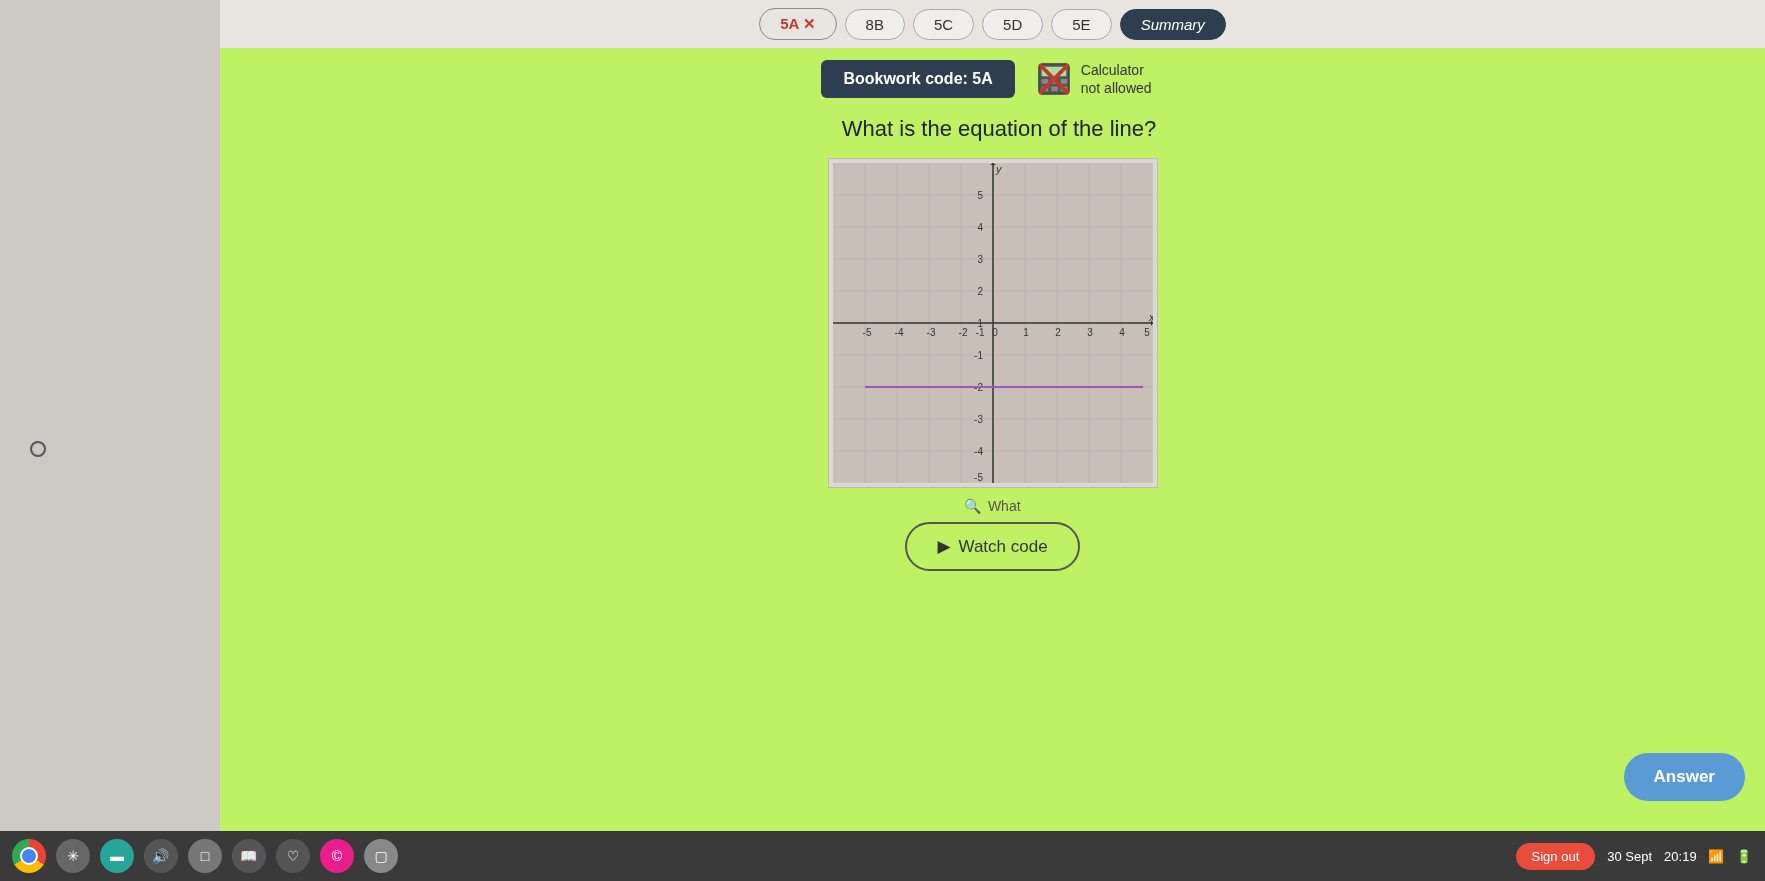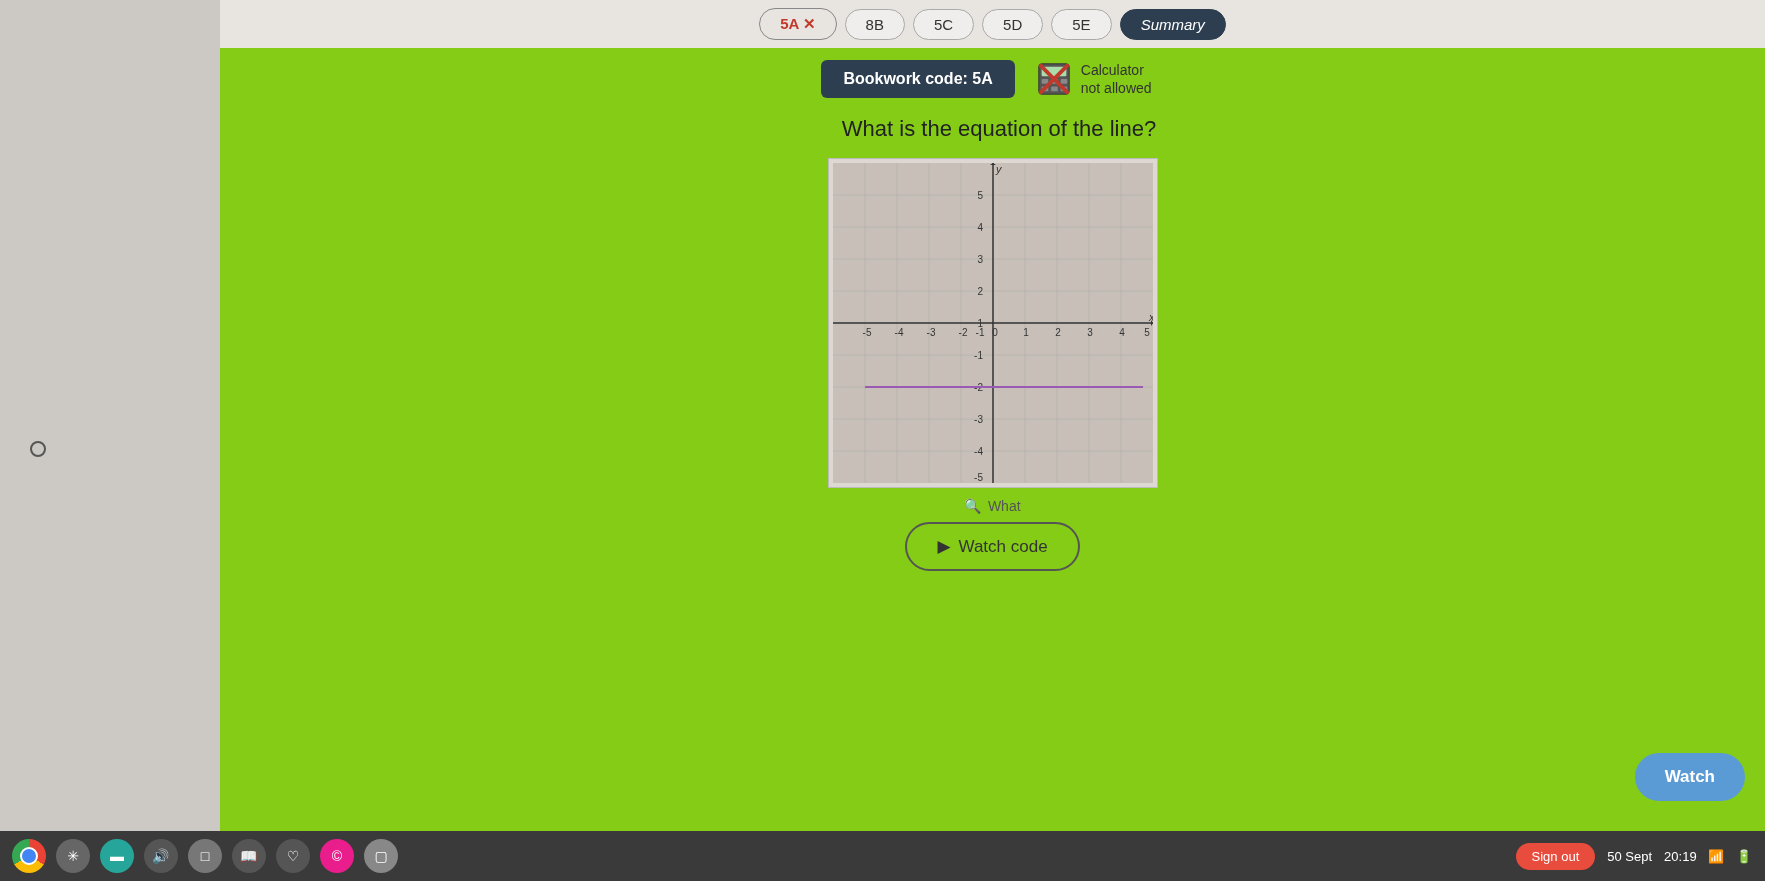--- a/index.html
+++ b/index.html
@@ -13,21 +13,21 @@
       position: relative;
     }
 
     
     .main-content {
       position: absolute;
       top: 0;
       left: 220px;
       right: 0;
       bottom: 50px;
-      background: #84cc16;
+      background: #bef264;
       display: flex;
       flex-direction: column;
       align-items: center;
     }
 
     
     .tab-bar {
       display: flex;
       gap: 8px;
       padding: 8px 0;
@@ -377,37 +377,37 @@
     <span>What</span>
   </div>
 
   <button class="watch-video-btn">
     <span>▶</span>
     <span>Watch code</span>
   </button>
 
 </div>
 
-<button class="answer-btn">Watch</button>
+<button class="answer-btn">Answer</button>
 
 <div class="taskbar">
 
   <div class="taskbar-icon chrome-icon"></div>
 
   <div class="taskbar-icon" style="background:#666; color:white; font-size:14px;">✳</div>
   <div class="taskbar-icon" style="background:#26a69a; color:white; font-size:14px;">▬</div>
   <div class="taskbar-icon" style="background:#555; color:white; font-size:14px;">🔊</div>
   <div class="taskbar-icon" style="background:#777; color:white; font-size:14px;">□</div>
   <div class="taskbar-icon" style="background:#555; color:white; font-size:14px;">📖</div>
   <div class="taskbar-icon" style="background:#555; color:white; font-size:14px;">♡</div>
   <div class="taskbar-icon" style="background:#e91e8c; color:white; font-size:14px; border-radius:50%;">©</div>
   <div class="taskbar-icon" style="background:#888; color:white; font-size:14px;">▢</div>
 
   <div class="taskbar-spacer"></div>
 
   <div class="taskbar-right">
     <button class="sign-out-btn">Sign out</button>
-    <span>50 Sept</span>
+    <span>30 Sept</span>
     <span>20:19</span>
     <span>📶</span>
     <span>🔋</span>
   </div>
 </div>
 
 </body></html>

